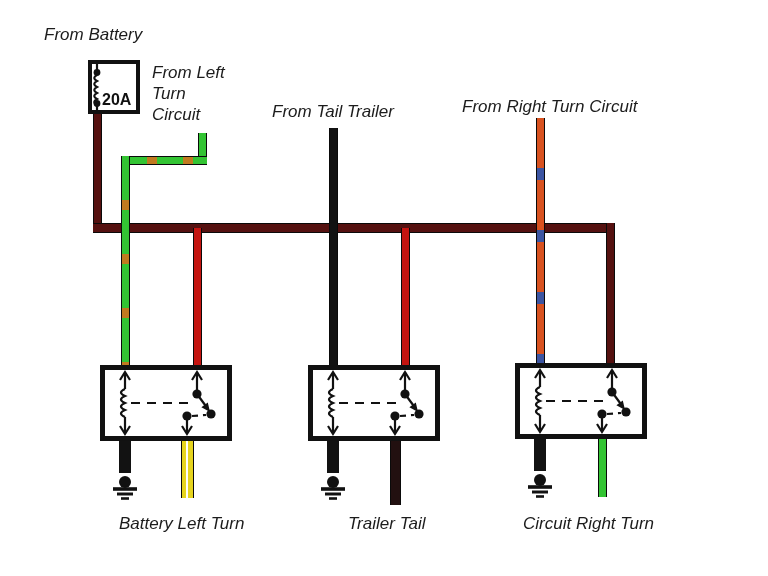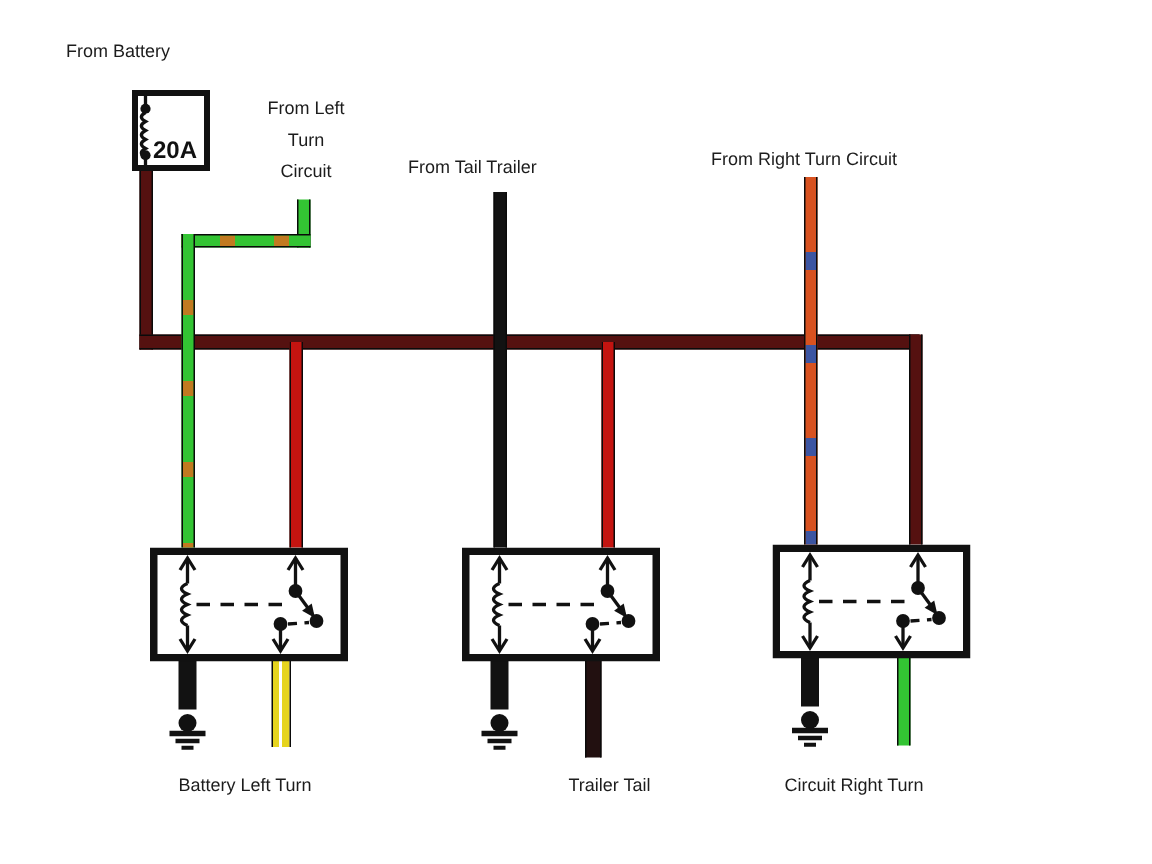--- a/index.html
+++ b/index.html
@@ -1,22 +1,22 @@
 <!DOCTYPE html>
 <html style="--wire-battery-bus: #551110; --wire-turn-feed-red: #c41410; --wire-left-turn-green: #33c433; --wire-left-turn-stripe: #c17a20; --wire-right-turn-orange: #d85220; --wire-right-turn-stripe: #3c55a2; --wire-tail-black: #121212; --wire-trailer-left-yellow: #e6d41e; --wire-trailer-tail-brown: #221010; --wire-trailer-right-green: #33c433; --outline-black: #0a0a0a; --text: #1c1c1c;"><head>
 <meta charset="utf-8">
 <style>
   html,body { margin:0; padding:0; background:#ffffff; }
   .stage {
     position:relative; width:768px; height:576px; background:#ffffff;
     font-family:"Liberation Sans", sans-serif; color:var(--text,#1c1c1c);
     overflow:hidden;
   }
-  .lbl { position:absolute; font-size:12px; line-height:21px; white-space:pre-line; }
-  .lbl.center { text-align:center; }
+  .lbl { position:absolute; font-size:17px; line-height:21px; white-space:pre-line;font-style:italic; }
+  .lbl.center { }
 
   .wire { position:absolute; box-sizing:border-box; z-index:2; }
   .wv { border-left:1.6px solid var(--outline-black,#0a0a0a); border-right:1.6px solid var(--outline-black,#0a0a0a); }
   .wh { border-top:1.6px solid var(--outline-black,#0a0a0a); border-bottom:1.6px solid var(--outline-black,#0a0a0a); }
 
   .c-bus    { background-color: var(--wire-battery-bus); z-index:1; }
   .c-red    { background-color: var(--wire-turn-feed-red); }
   .c-black  { background-color: var(--wire-tail-black); }
   .c-tailout{ background-color: var(--wire-trailer-tail-brown); }
   .c-greensolid { background-color: var(--wire-trailer-right-green); }
@@ -66,21 +66,21 @@
         <line x1="11" y1="23.5" x2="19" y2="23.5" stroke-width="2.6"></line>
       </g>
     </defs>
   </svg>
 
   <div class="lbl" style="left:44px; top:24px;">From Battery</div>
   <div class="lbl center" style="left:152px; top:62px; width:104px;">From Left
 Turn
 Circuit</div>
   <div class="lbl" style="left:272px; top:101px;">From Tail Trailer</div>
-  <div class="lbl" style="left:462px; top:96px;margin-left:12px;">From Right Turn Circuit</div>
+  <div class="lbl" style="left:462px; top:96px;">From Right Turn Circuit</div>
 
   <svg class="fusebox" viewBox="0 0 52 54">
     <rect x="2" y="2" width="48" height="50" fill="#ffffff" stroke="#111111" stroke-width="4"></rect>
     <g stroke="#111111" stroke-width="2.2" fill="none">
       <line x1="9" y1="4" x2="9" y2="11"></line>
       <path d="M9,15 q-5.5,3 0,6 q-5.5,3 0,6 q-5.5,3 0,6 q-5.5,3 0,6 q-5.5,3 0,6"></path>
       <line x1="9" y1="44" x2="9" y2="50"></line>
     </g>
     <circle cx="9" cy="12.5" r="3.4" fill="#111111"></circle>
     <circle cx="9" cy="43.5" r="3.4" fill="#111111"></circle>
@@ -123,16 +123,16 @@
   <div class="stub" style="left:534px; top:438px; width:12px; height:33px;"></div>
   <svg class="gicon" style="left:525px; top:473px;" viewBox="0 0 30 28">
       <use href="#ground-sym"></use>
     </svg>
 
   <div class="wire wv c-yellow" style="left:180.5px; top:440px; width:13px; height:58px;"></div>
   <div class="wire wv c-tailout" style="left:389.5px; top:440px; width:11px; height:65px;"></div>
   <div class="wire wv c-greensolid" style="left:597.5px; top:438px; width:9px; height:59px;"></div>
 
   <div class="lbl" style="left:119px; top:513px;">Battery Left Turn</div>
-  <div class="lbl" style="left:348px; top:513px;margin-left:31px;">Trailer Tail</div>
+  <div class="lbl" style="left:348px; top:513px;">Trailer Tail</div>
   <div class="lbl" style="left:523px; top:513px;">Circuit Right Turn</div>
 
 </div>
 
 </body></html>

